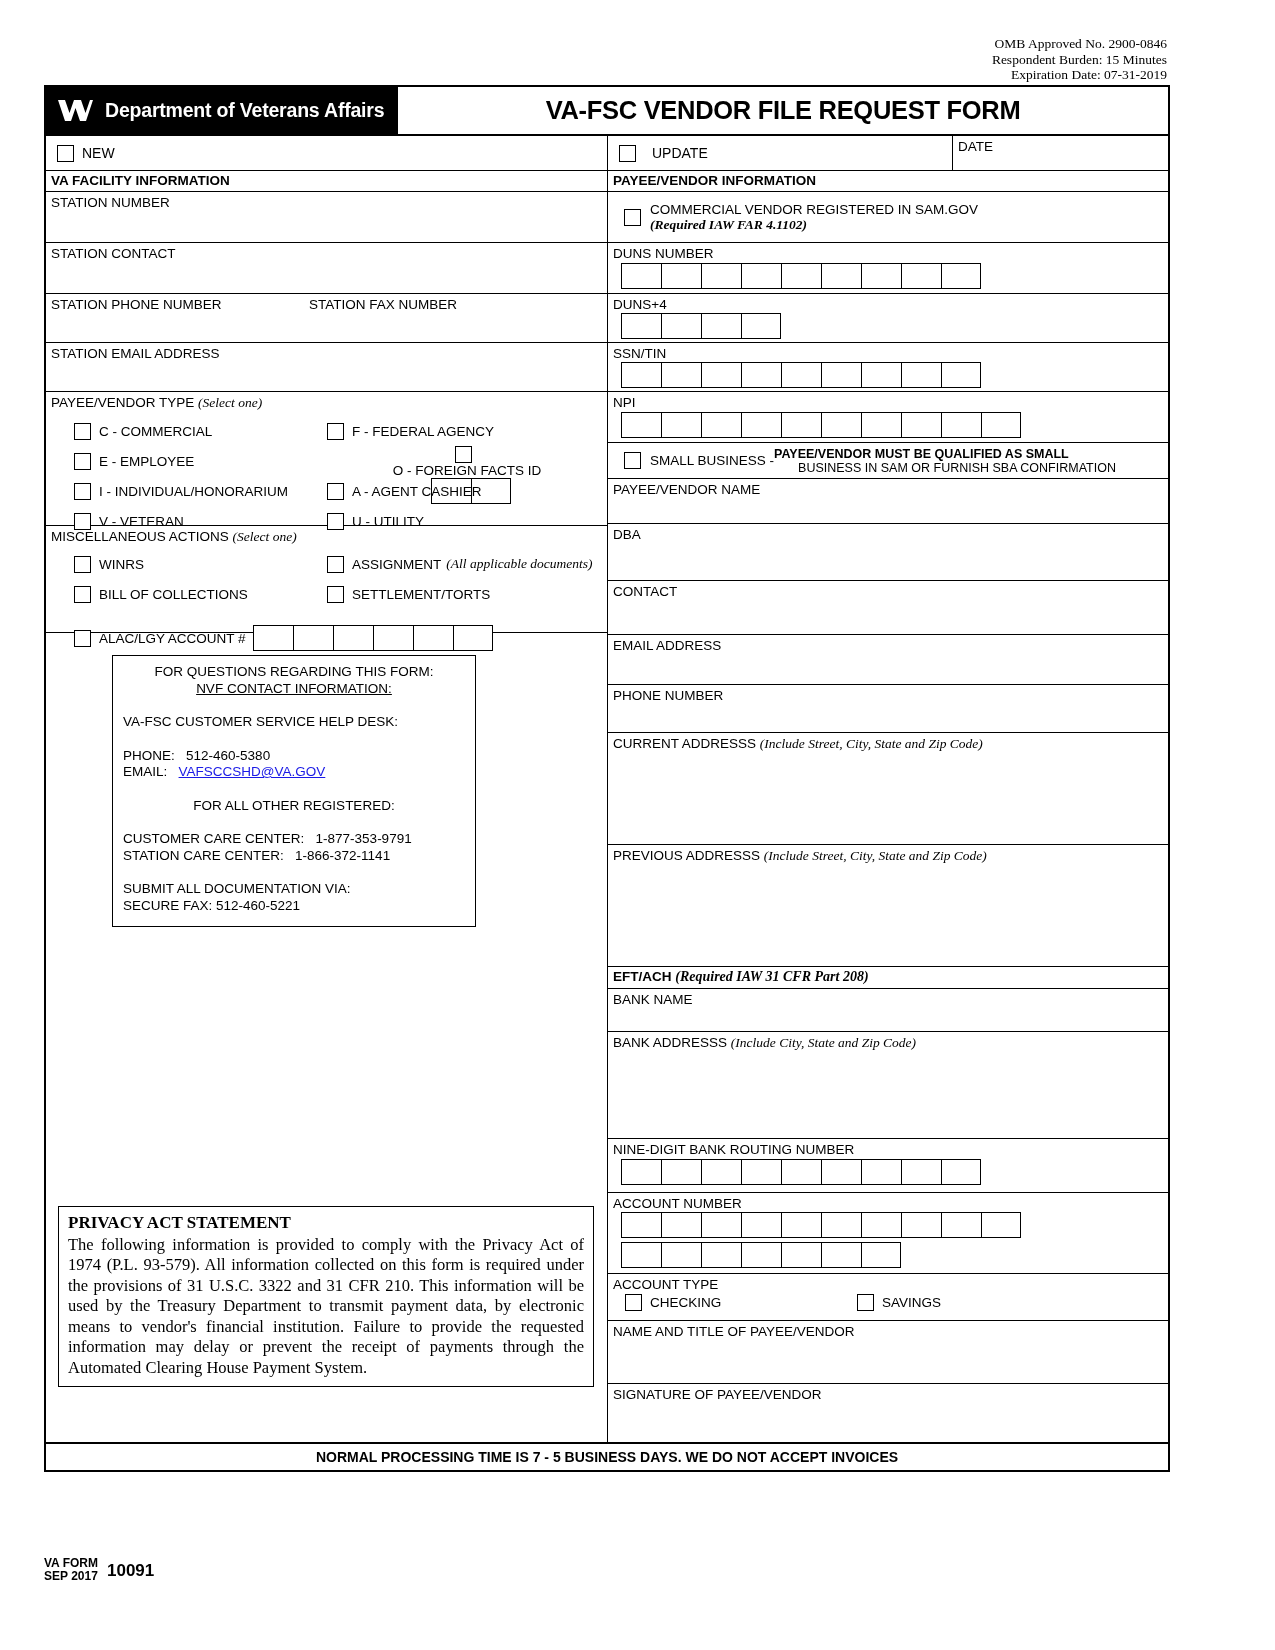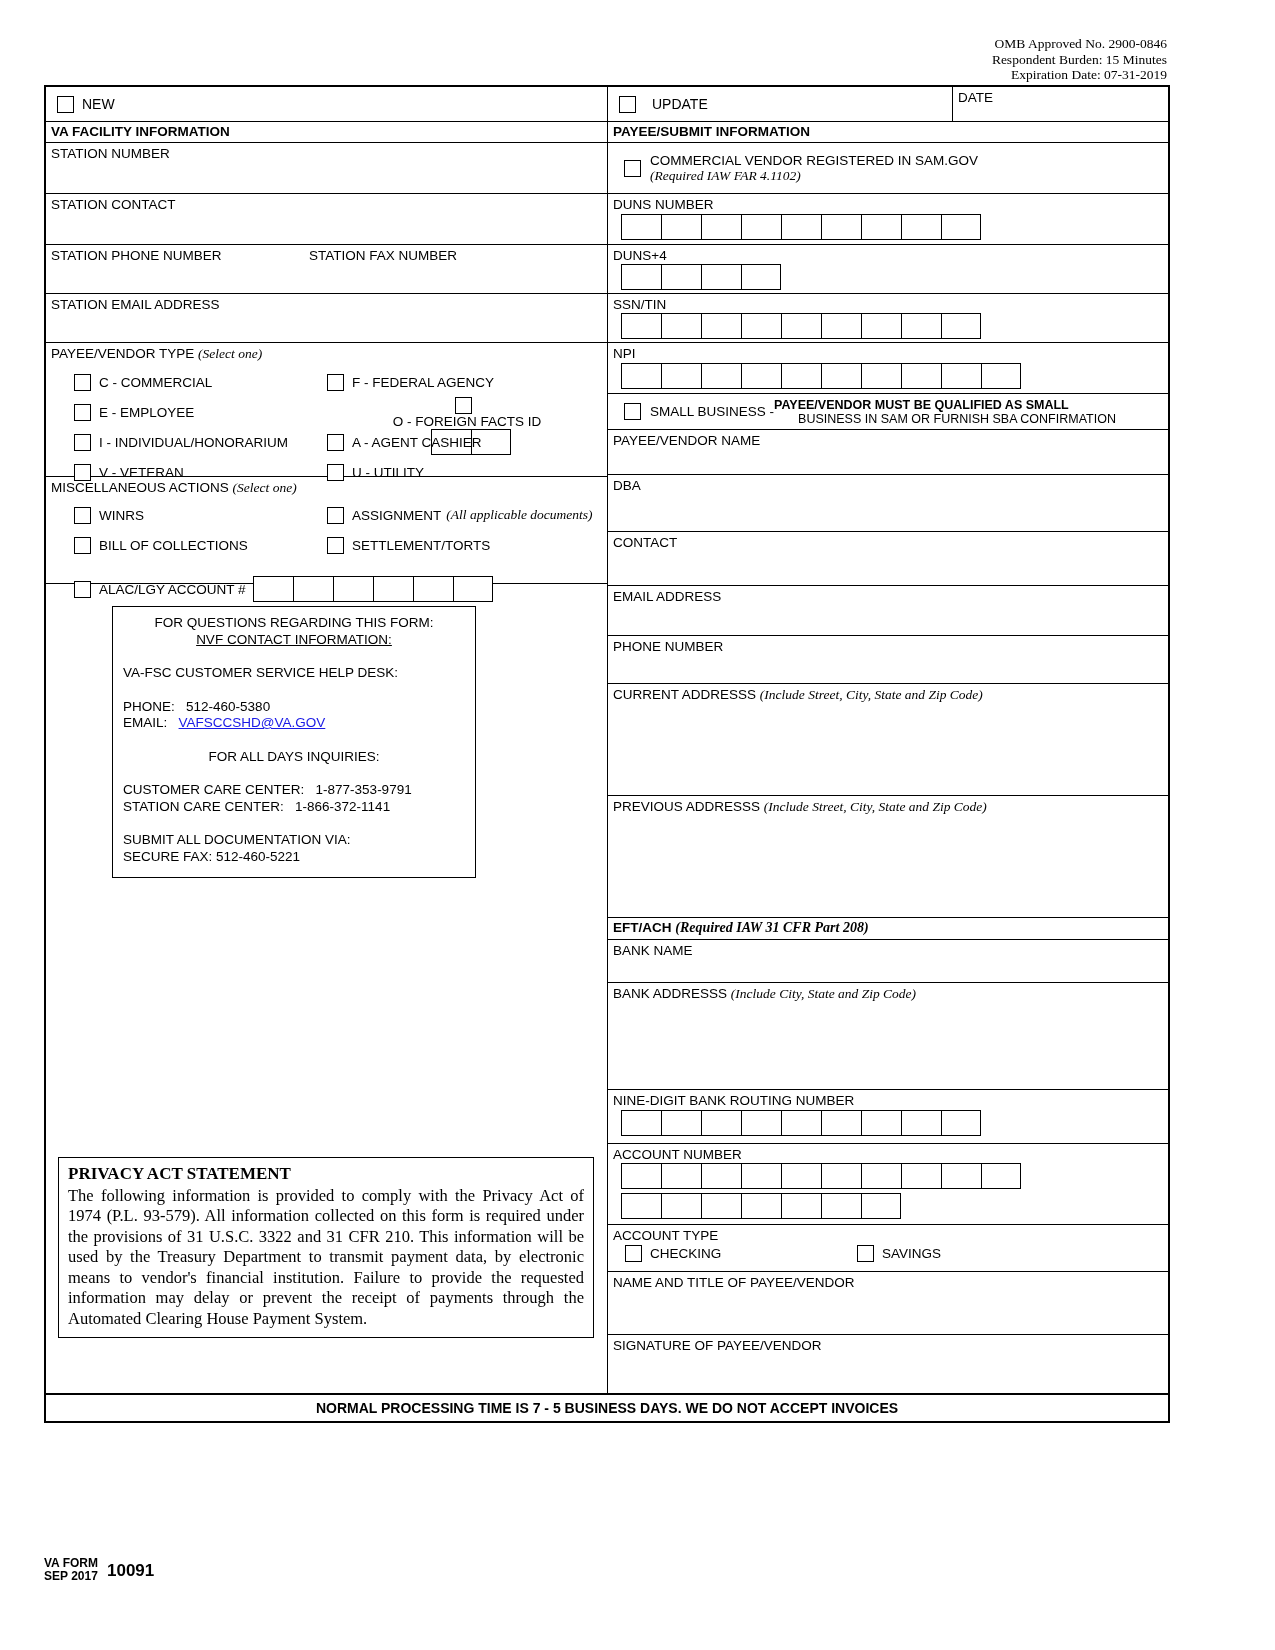--- a/index.html
+++ b/index.html
@@ -208,20 +208,29 @@
 <div class="page">
 
   <div class="omb">
     <div>OMB Approved No. 2900-0846</div>
     <div>Respondent Burden: 15 Minutes</div>
     <div>Expiration Date: 07-31-2019</div>
   </div>
 
   <div class="form">
 
+    <div class="titlebar">
+      <div class="valogo">
+        <svg class="va-mark" viewBox="0 0 38 27">
+          <path d="M2 3 L9 3 L13.5 16 L18 3 L25 3 L29.5 16 L34 3 L37 3 L30 24 L24 24 L19.5 11 L15 24 L9 24 Z" fill="#ffffff"></path>
+        </svg>
+        <span class="valogo-text">Department of Veterans Affairs</span>
+      </div>
+      <div class="formtitle">VA-FSC VENDOR FILE REQUEST FORM</div>
+    </div>
 
     <div class="row bb">
       <div class="cell br" style="width:562px;height:34px;display:flex;align-items:center;padding-left:11px;">
         <span class="cb"></span>
         <span style="font-size:14px;margin-left:8px;">NEW</span>
       </div>
       <div class="cell br" style="width:345px;height:34px;display:flex;align-items:center;padding-left:11px;">
         <span class="cb"></span>
         <span style="font-size:14px;margin-left:16px;">UPDATE</span>
       </div>
@@ -229,21 +238,21 @@
         <div class="lab">DATE</div>
         <div style="padding-left:6px;font-size:14px;"></div>
       </div>
     </div>
 
     <div class="row bb">
       <div class="cell br" style="width:562px;height:20px;">
         <div class="lab lab-bold" style="padding-top:2px;">VA FACILITY INFORMATION</div>
       </div>
       <div class="cell" style="width:560px;height:20px;">
-        <div class="lab lab-bold" style="padding-top:2px;">PAYEE/SUBMIT INFORMATION</div>
+        <div class="lab lab-bold" style="padding-top:2px;">PAYEE/VENDOR INFORMATION</div>
       </div>
     </div>
 
     <div class="cols">
 
       <div class="colL">
 
         <div class="fieldrow" style="height:51px;">
           <div class="lab">STATION NUMBER</div>
         </div>
@@ -366,21 +375,21 @@
               <span>PHONE:</span>
               <span>&nbsp;</span>
               <span>512-460-5380</span>
             </div>
             <div>
               <span>EMAIL:</span>
               <span>&nbsp;</span>
               <a class="email-link" href="#">VAFSCCSHD@VA.GOV</a>
             </div>
             <div style="height:17px;"></div>
-            <div class="ctr">FOR ALL DAYS INQUIRIES:</div>
+            <div class="ctr">FOR ALL OTHER REGISTERED:</div>
             <div style="height:17px;"></div>
             <div>
               <span>CUSTOMER CARE CENTER:</span>
               <span>&nbsp;</span>
               <span>1-877-353-9791</span>
             </div>
             <div>
               <span>STATION CARE CENTER:</span>
               <span>&nbsp;</span>
               <span>1-866-372-1141</span>
@@ -397,21 +406,21 @@
 
         </div>
       </div>
 
       <div class="colR">
 
         <div class="fieldrow" style="height:51px;display:flex;align-items:center;padding-left:16px;">
           <span class="cb" style="margin-right:9px;"></span>
           <span>
             <span style="font-size:13.5px;display:block;line-height:15px;">COMMERCIAL VENDOR REGISTERED IN SAM.GOV</span>
-            <span class="ital" style="display:block;line-height:15px;">(Required IAW FAR 4.1102)</span>
+            <span class="ital" style="display:block;line-height:15px;font-weight:bold;">(Required IAW FAR 4.1102)</span>
           </span>
         </div>
 
         <div class="fieldrow" style="height:51px;">
           <div class="lab">DUNS NUMBER</div>
           <div class="comb" style="margin-left:13px;margin-top:2px;">
             <span class="box"></span>
             <span class="box"></span>
             <span class="box"></span>
             <span class="box"></span>

